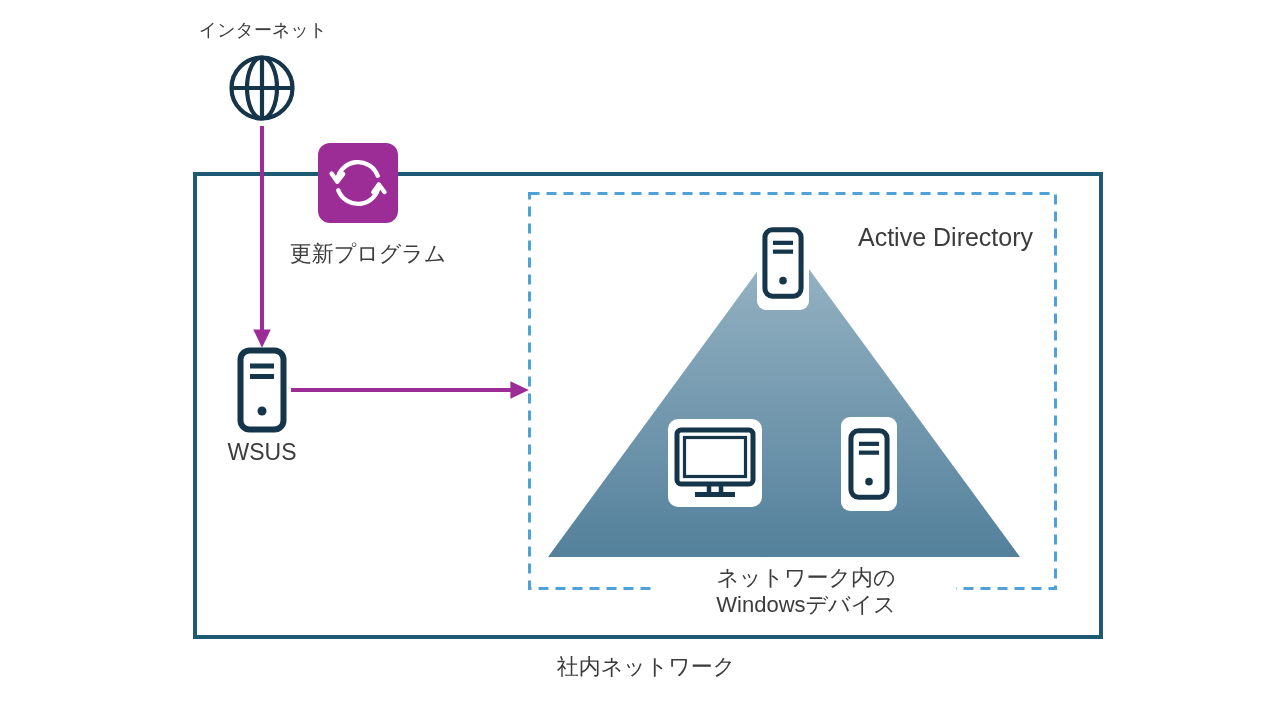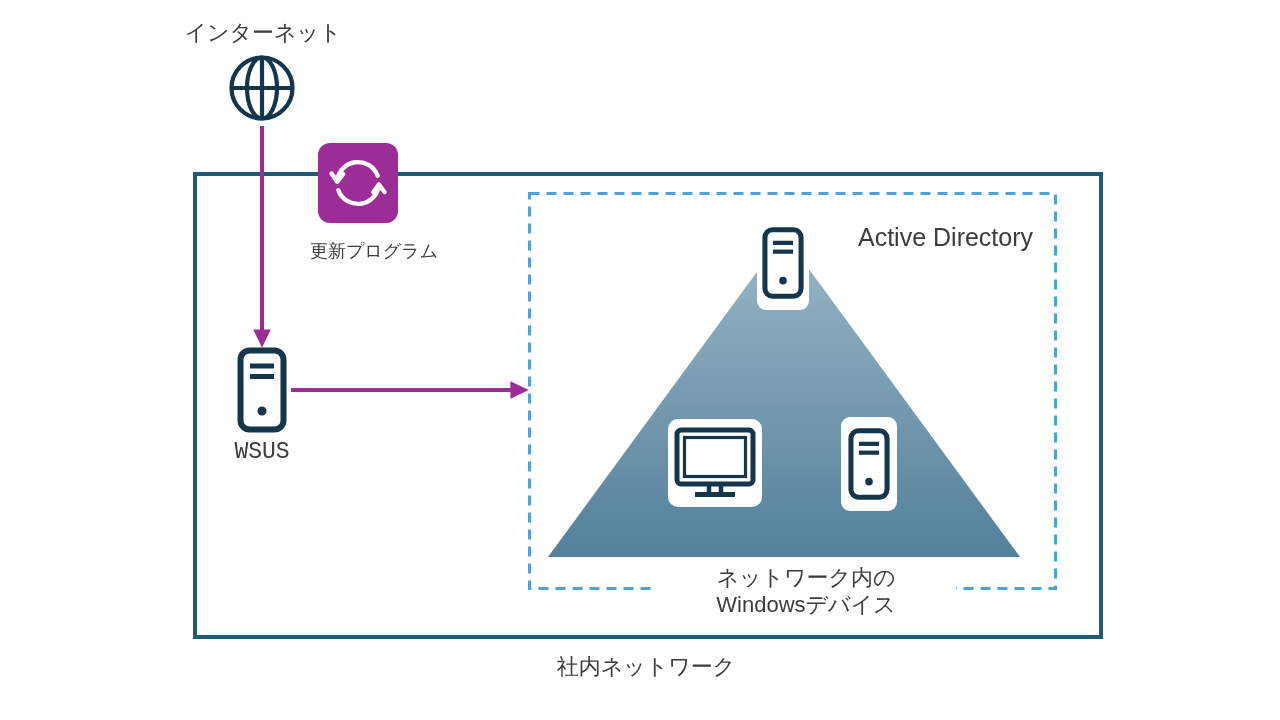--- a/index.html
+++ b/index.html
@@ -2,34 +2,34 @@
 <html style="--color-purple: #9C2D97; --color-navy_icon: #15354A; --color-box_border: #1E5A73; --color-dashed_border: #4FA2D8; --color-triangle_top: #9BB7C6; --color-triangle_bottom: #53809B; --color-text: #3C3C3C;"><head>
 <meta charset="utf-8">
 <style>
   html,body{margin:0;padding:0;background:#ffffff;}
   #canvas{
     position:relative;width:1280px;height:720px;background:#ffffff;overflow:hidden;
     font-family:"Liberation Sans","DejaVu Sans",sans-serif;color:var(--color-text,#3c3c3c);
   }
   .abs{position:absolute;}
   .label{color:var(--color-text);text-align:center;}
-  #internet-label{left:143px;top:18px;width:240px;font-size:22px;z-index:4;}
+  #internet-label{left:143px;top:18px;width:240px;font-size:18px;z-index:4;}
   #globe-icon{left:228px;top:54px;z-index:4;}
   #outer-box{
     left:193px;top:172px;width:910px;height:467px;box-sizing:border-box;
     border:4px solid var(--color-box_border);z-index:1;
   }
   #arrows-overlay{left:0;top:0;z-index:5;pointer-events:none;}
   #sync-icon{
     left:318px;top:143px;width:80px;height:80px;border-radius:12px;
     background:var(--color-purple);z-index:6;
   }
-  #update-label{left:254px;top:239px;width:240px;font-size:18px;z-index:4;}
+  #update-label{left:248px;top:239px;width:240px;font-size:22px;z-index:4;}
   #wsus-server-icon{left:237px;top:347px;z-index:4;}
-  #wsus-label{left:142px;top:437px;width:240px;font-size:23px;line-height:30px;z-index:4;font-family:Liberation Mono, monospace;}
+  #wsus-label{left:142px;top:437px;width:240px;font-size:23px;line-height:30px;z-index:4;}
   #dashed-box{left:528px;top:192px;z-index:1;}
   #devices-triangle{left:528px;top:192px;z-index:2;}
   .plate{background:#ffffff;border-radius:9px;z-index:3;display:flex;align-items:center;justify-content:center;}
   #ad-plate{left:757px;top:215px;width:52px;height:95px;}
   #monitor-plate{left:668px;top:419px;width:94px;height:88px;border-radius:10px;}
   #device-server-plate{left:841px;top:417px;width:56px;height:94px;}
   #ad-label{left:818px;top:223px;font-size:25px;z-index:4;text-align:left;color:var(--color-text);margin-left:40px;}
   #devices-label{left:656px;top:564px;width:300px;font-size:22px;line-height:27px;background:#ffffff;z-index:4;}
   #internal-network-label{left:496px;top:652px;width:300px;font-size:22px;z-index:4;}
   .stroke-navy{stroke:var(--color-navy_icon);fill:none;}

